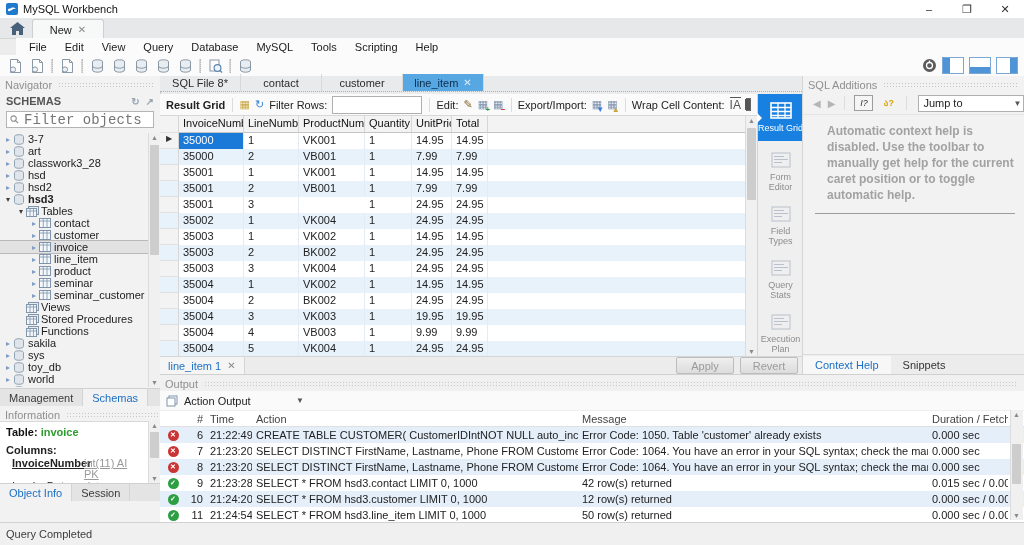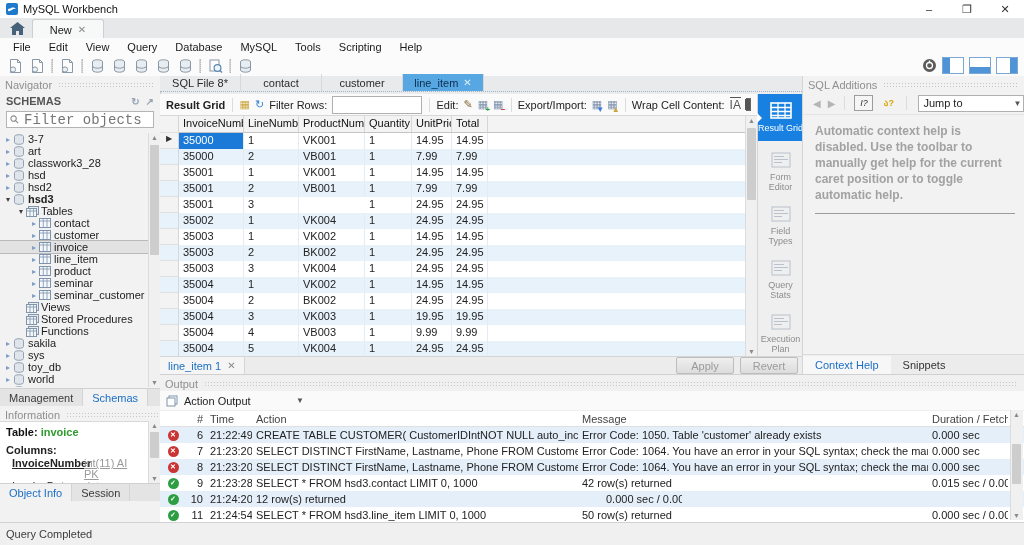--- a/index.html
+++ b/index.html
@@ -9,21 +9,21 @@
   .appicon{width:12px;height:12px;margin:0 5px 0 6px;}
   .title{font-size:11px;color:#111;}
   .wincontrols{position:absolute;right:0;top:0;height:18px;display:flex;}
   .winbtn{width:38px;height:18px;display:flex;align-items:center;justify-content:center;color:#333;font-size:11px;}
   
   .hometabs{position:absolute;top:18px;left:0;right:0;height:20px;background:#e6e8e9;border-bottom:1px solid #d5d5d5;}
   .homebtn{position:absolute;left:4px;top:1px;width:26px;height:18px;display:flex;align-items:center;justify-content:center;}
   .newtab{position:absolute;left:32px;top:1px;width:70px;height:19px;background:#f7f8f8;border:1px solid #cfcfcf;border-bottom:none;border-radius:3px 3px 0 0;display:flex;align-items:center;justify-content:center;gap:6px;}
   .newtab .x{color:#8a8a8a;font-size:10px;}
   
-  .menubar{position:absolute;top:38px;left:0;right:0;height:17px;background:#fbfbfb;display:flex;align-items:center;padding-left:4px;}
+  .menubar{position:absolute;top:38px;left:16px;right:0;height:17px;background:#fbfbfb;display:flex;align-items:center;padding-left:4px;}
   .menu-item{padding:0 9px;color:#1a1a1a;}
   
   .toolbar{position:absolute;top:55px;left:0;right:0;height:21px;background:#fbfbfb;border-bottom:1px solid #e2e2e2;display:flex;align-items:center;padding-left:4px;}
   .tbtn{width:22px;height:18px;display:flex;align-items:center;justify-content:center;}
   .tsep{width:1px;height:14px;background:#d8d8d8;margin:0 3px;border-right:1px dotted #bbb;}
   .topright{position:absolute;right:6px;top:57px;display:flex;align-items:center;gap:5px;}
   .ptog{width:20px;height:15px;border:1px solid #7ba7d7;background:#fff;position:relative;}
   .ptog i{position:absolute;background:#4f94d6;}
   
   .phead{display:flex;align-items:center;color:#8f8f8f;height:15px;padding:1px 4px 0 5px;}
@@ -100,21 +100,21 @@
   .sbtn.active .ic{color:#fff;}
   .sbtn.active::before{content:"";position:absolute;left:-1px;top:50%;margin-top:-5px;border-left:5px solid #fff;border-top:5px solid transparent;border-bottom:5px solid transparent;}
   
   .right{position:absolute;top:76px;left:802px;width:222px;height:298px;background:#f2f2f2;border-left:1px solid #d5d5d5;}
   .addtb{height:22px;display:flex;align-items:center;padding-left:10px;gap:7px;border-bottom:1px solid #e4e4e4;}
   .navarr{color:#b5b5b5;font-size:10px;}
   .helpicbox{width:17px;height:14px;border:1px solid #9d9d9d;background:#f5f5f5;display:flex;align-items:center;justify-content:center;font-size:9px;color:#333;font-style:italic;}
   .bolt{color:#d9a400;font-size:9px;font-weight:bold;font-style:normal;}
   .jumpto{margin-left:2px;width:100px;height:15px;background:#fff;border:1px solid #b0b0b0;display:flex;align-items:center;padding-left:4px;position:relative;color:#222;}
   .jumpto .dd{position:absolute;right:2px;color:#555;font-size:8px;}
-  .helptext{margin:8px 10px 0 12px;color:#a2a2a2;font-weight:bold;font-size:12px;line-height:16px;}
+  .helptext{margin:8px 10px 0 24px;color:#a2a2a2;font-weight:bold;font-size:12px;line-height:16px;}
   .hdivider{margin:10px 10px 0 12px;border-top:1px solid #9c9c9c;}
   .rtabs{position:absolute;bottom:0;left:0;width:222px;height:19px;display:flex;background:#ececec;border-top:1px solid #dcdcdc;align-items:center;}
   .rtab{padding:0 12px;color:#333;}
   .rtab.active{color:#1b6fc4;background:#f7f7f7;height:18px;display:flex;align-items:center;}
   
   .output{position:absolute;top:374px;left:160px;width:864px;height:149px;background:#fff;border-top:1px solid #d0d0d0;}
   .output .phead{background:#f0f0f0;}
   .actionbar{height:19px;background:#fafafa;display:flex;align-items:center;padding-left:6px;gap:6px;border-bottom:1px solid #eee;}
   .actionsel{width:130px;display:flex;align-items:center;color:#222;position:relative;}
   .actionsel .dd{margin-left:auto;margin-right:10px;font-size:8px;color:#555;}
@@ -889,20 +889,21 @@
           <div class="ocell c-act">SELECT * FROM hsd3.contact LIMIT 0, 1000</div>
           <div class="ocell c-msg">42 row(s) returned</div>
           <div class="ocell c-dur">0.015 sec / 0.000 sec</div>
         </div>
         <div class="orow alt">
           <div class="ocell c-st">
             <span class="sticon ok">✓</span>
           </div>
           <div class="ocell c-num">10</div>
           <div class="ocell c-time">21:24:20</div>
+          <div class="ocell c-act">SELECT * FROM hsd3.customer LIMIT 0, 1000</div>
           <div class="ocell c-msg">12 row(s) returned</div>
           <div class="ocell c-dur">0.000 sec / 0.000 sec</div>
         </div>
         <div class="orow">
           <div class="ocell c-st">
             <span class="sticon ok">✓</span>
           </div>
           <div class="ocell c-num">11</div>
           <div class="ocell c-time">21:24:54</div>
           <div class="ocell c-act">SELECT * FROM hsd3.line_item LIMIT 0, 1000</div>

